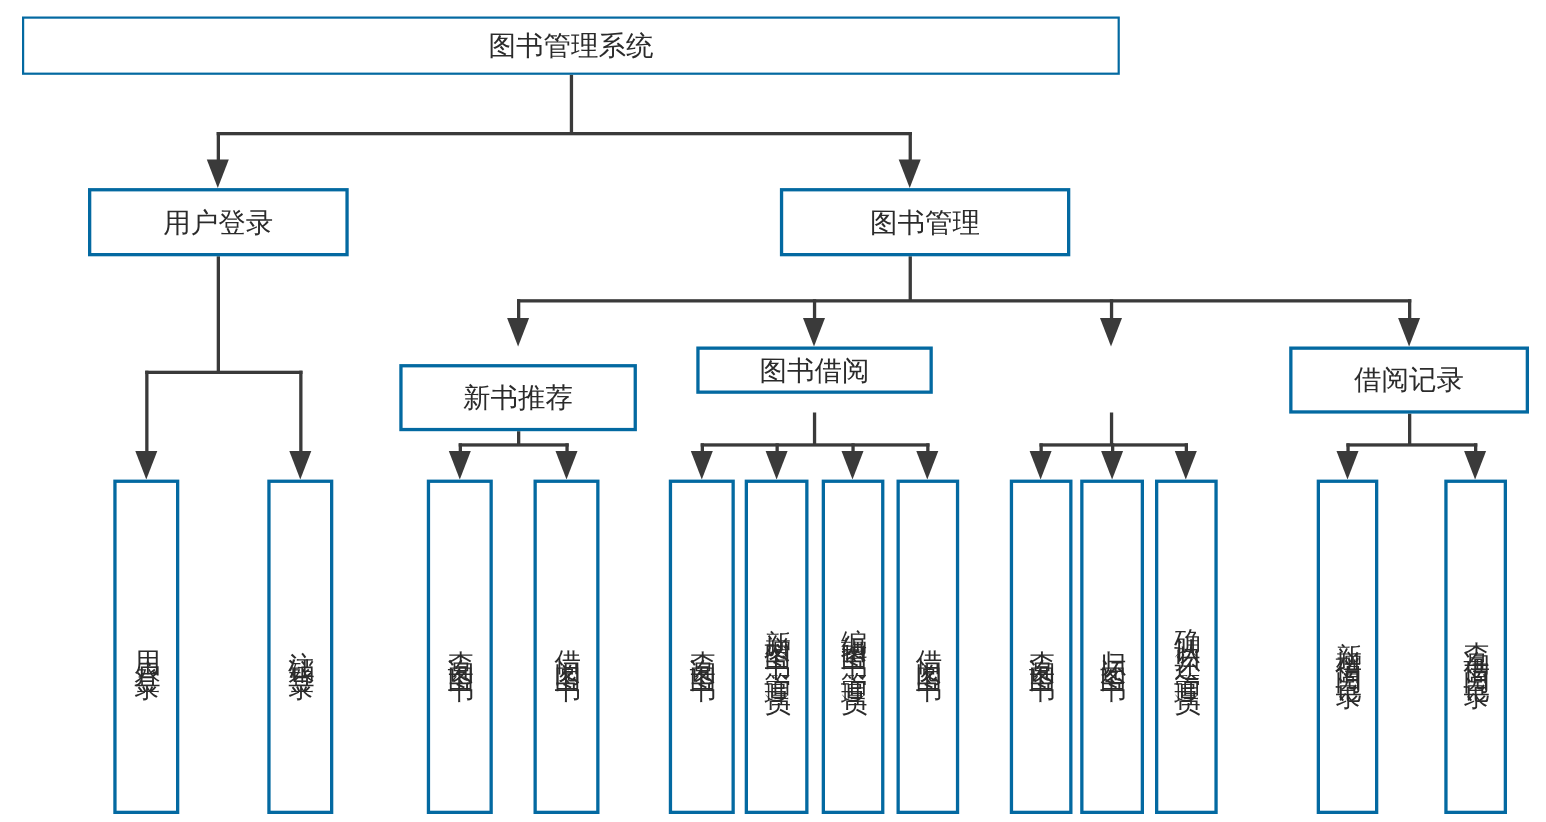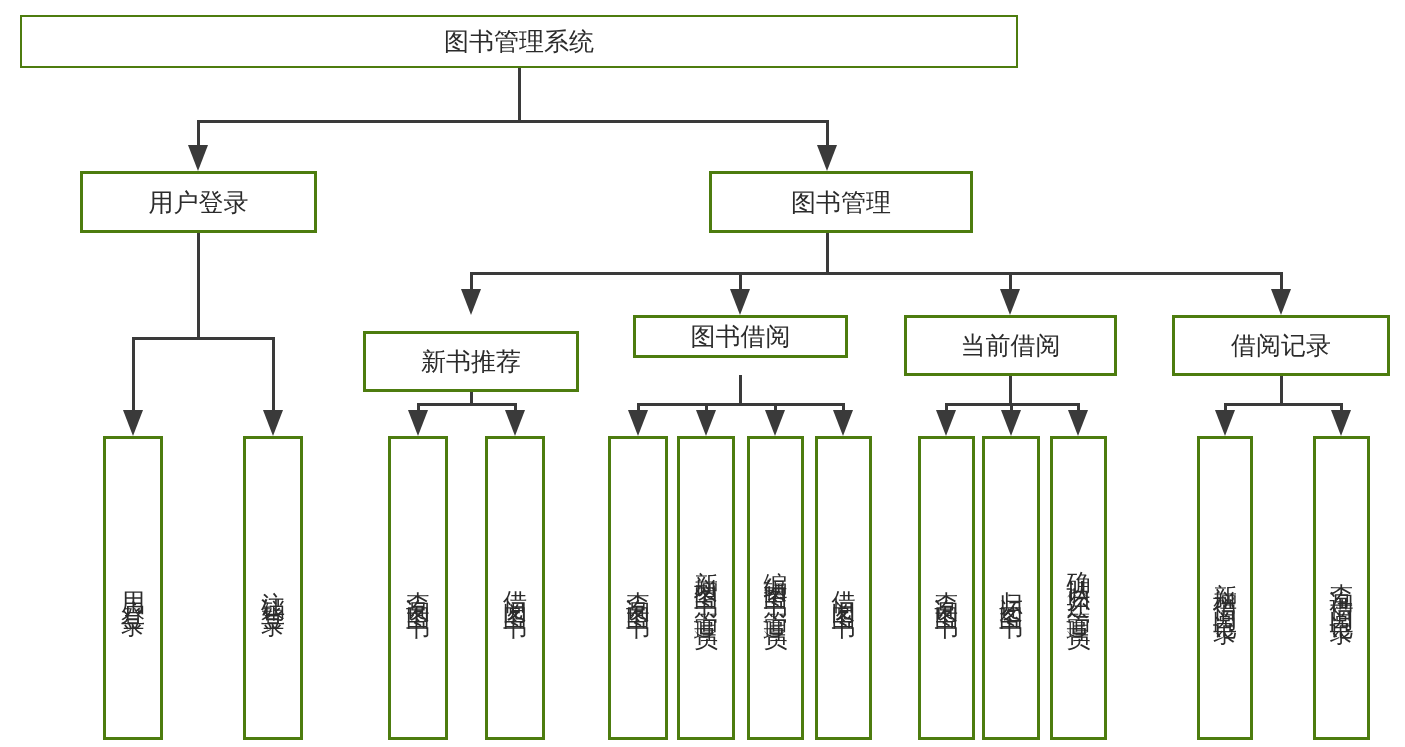--- a/index.html
+++ b/index.html
@@ -6,21 +6,21 @@
   .stage{
     position:relative;
     width:1405px;height:747px;
     background:#ffffff;
     font-family:"Liberation Sans","DejaVu Sans",sans-serif;
     overflow:hidden;
   }
   .node{
     position:absolute;
     box-sizing:border-box;
-    border:3px solid #4d7c0f;
+    border:3px solid #0369a1;
     background:#ffffff;
     display:flex;
     align-items:center;
     justify-content:center;
     color:#2b2b2b;
     font-size:25px;
     font-weight:500;
     z-index:2;
   }
   .node.root{border-width:2px;}
@@ -125,23 +125,20 @@
   <div class="node" style="left:709px;top:171px;width:264px;height:62px">
     <span>图书管理</span>
   </div>
 
   <div class="node" style="left:363px;top:331px;width:216px;height:61px">
     <span>新书推荐</span>
   </div>
   <div class="node" style="left:633px;top:315px;width:215px;height:43px">
     <span>图书借阅</span>
   </div>
-  <div class="node" style="left:904px;top:315px;width:213px;height:61px">
-    <span>当前借阅</span>
-  </div>
   <div class="node" style="left:1172px;top:315px;width:218px;height:61px">
     <span>借阅记录</span>
   </div>
 
   <div class="node v" style="left:103px;top:436px;width:60px;height:304px">
     <span>用户登录</span>
   </div>
   <div class="node v" style="left:243px;top:436px;width:60px;height:304px">
     <span>注销登录</span>
   </div>

